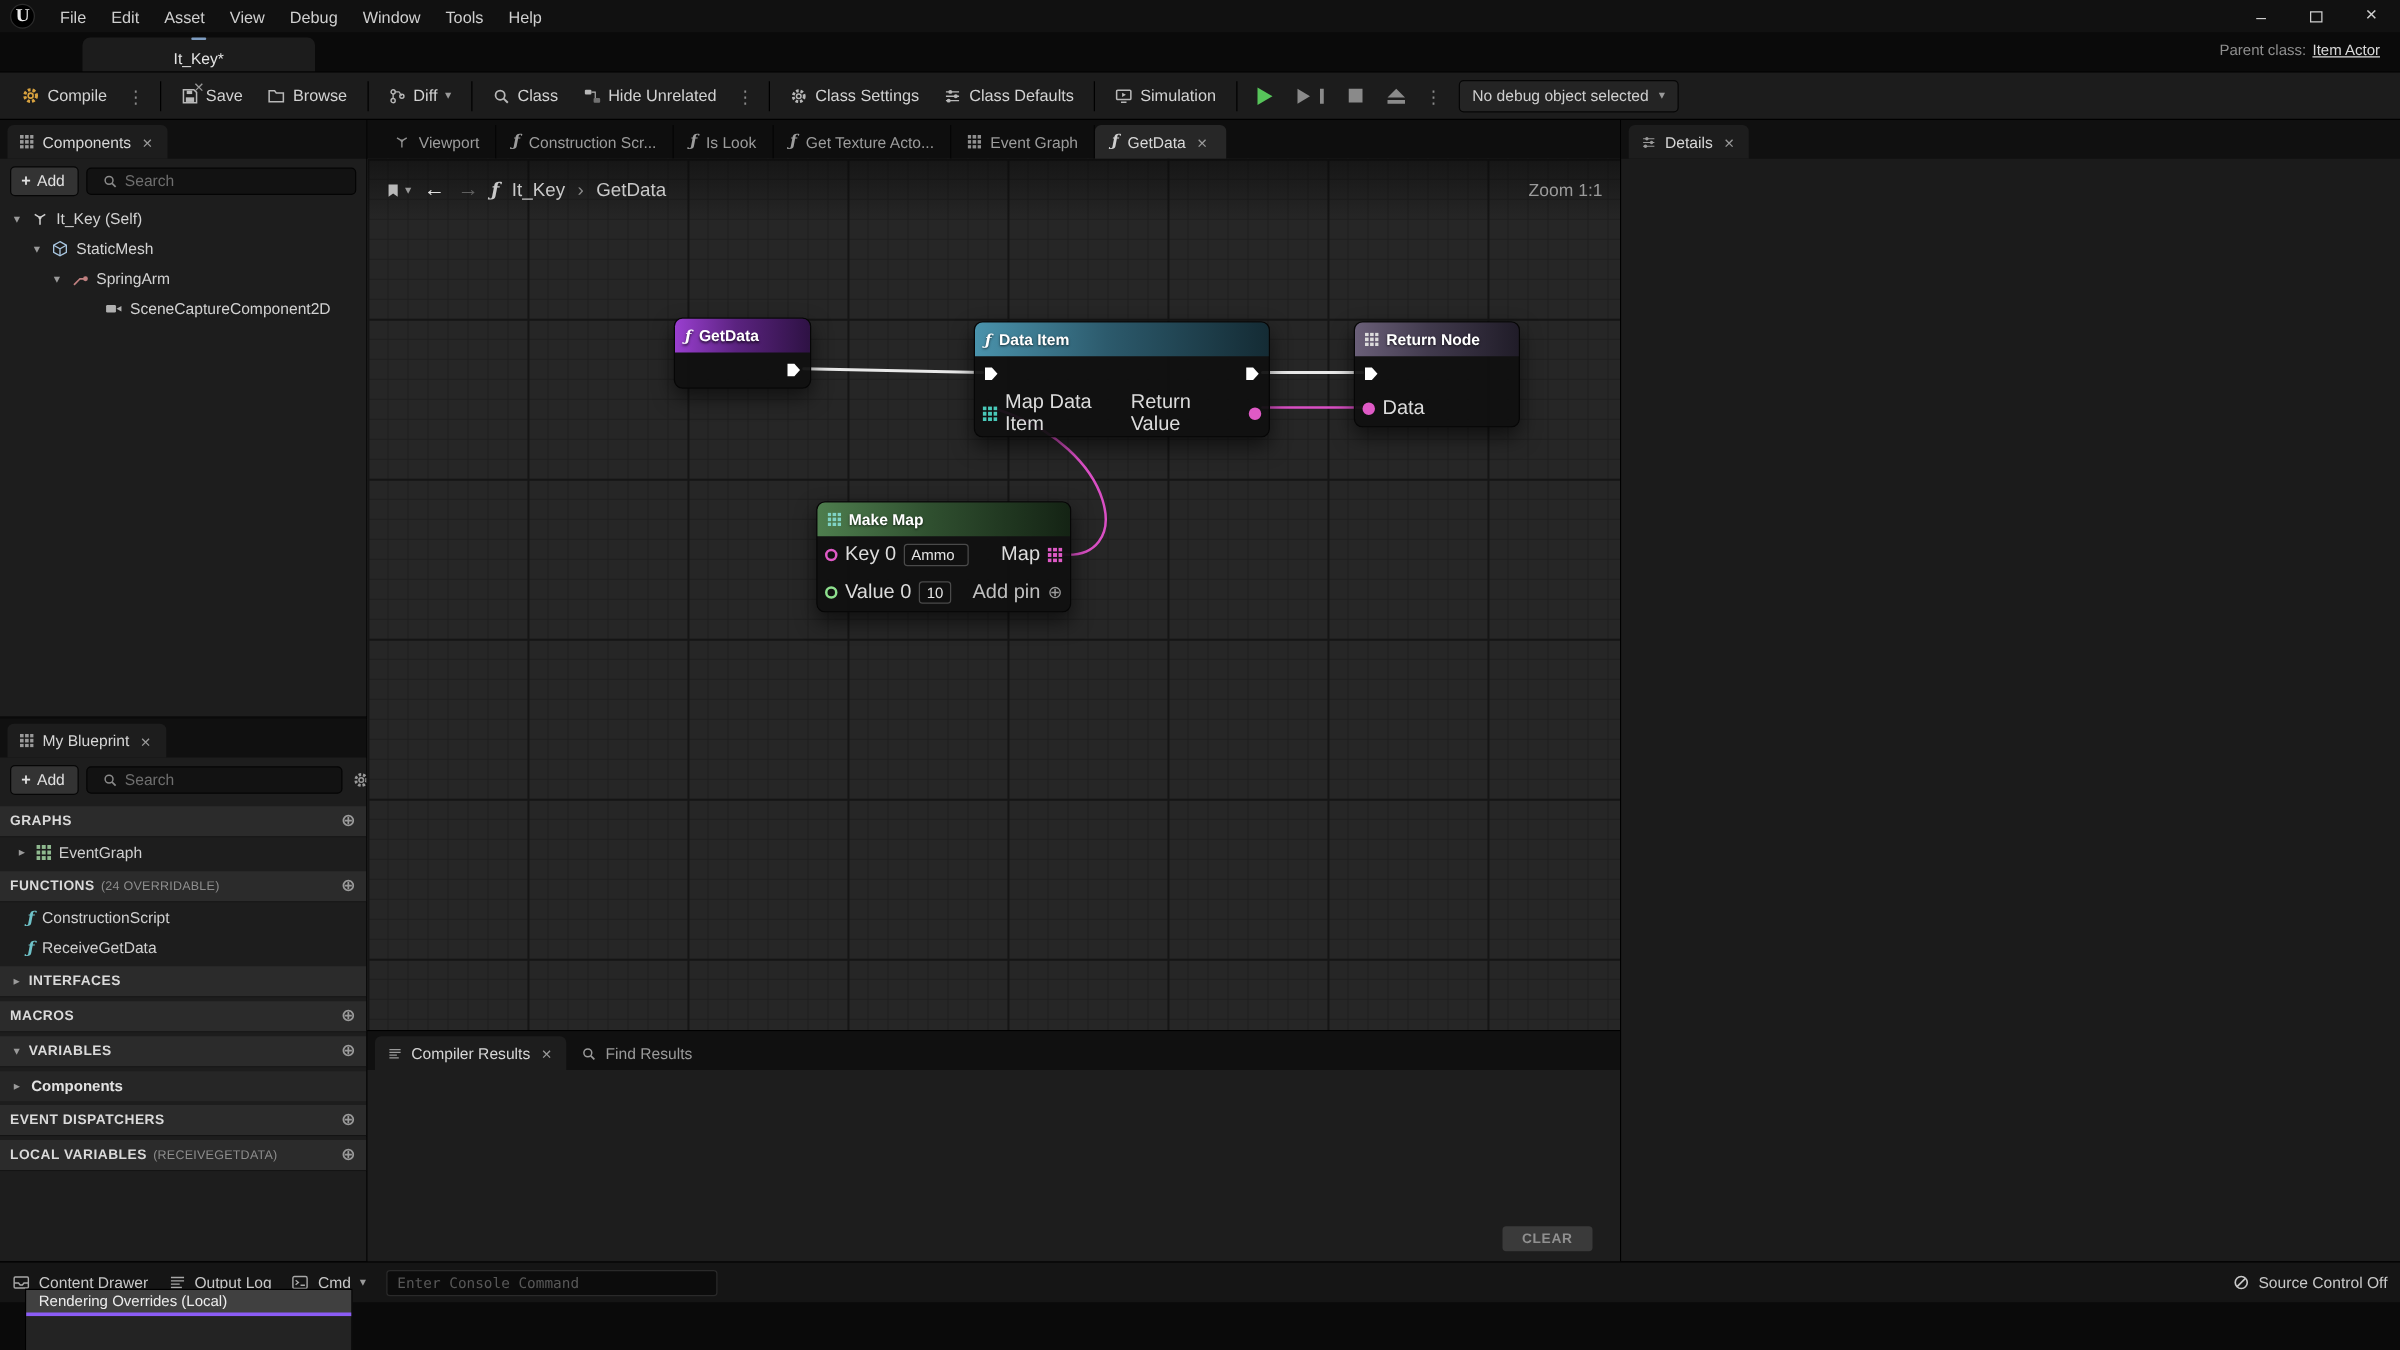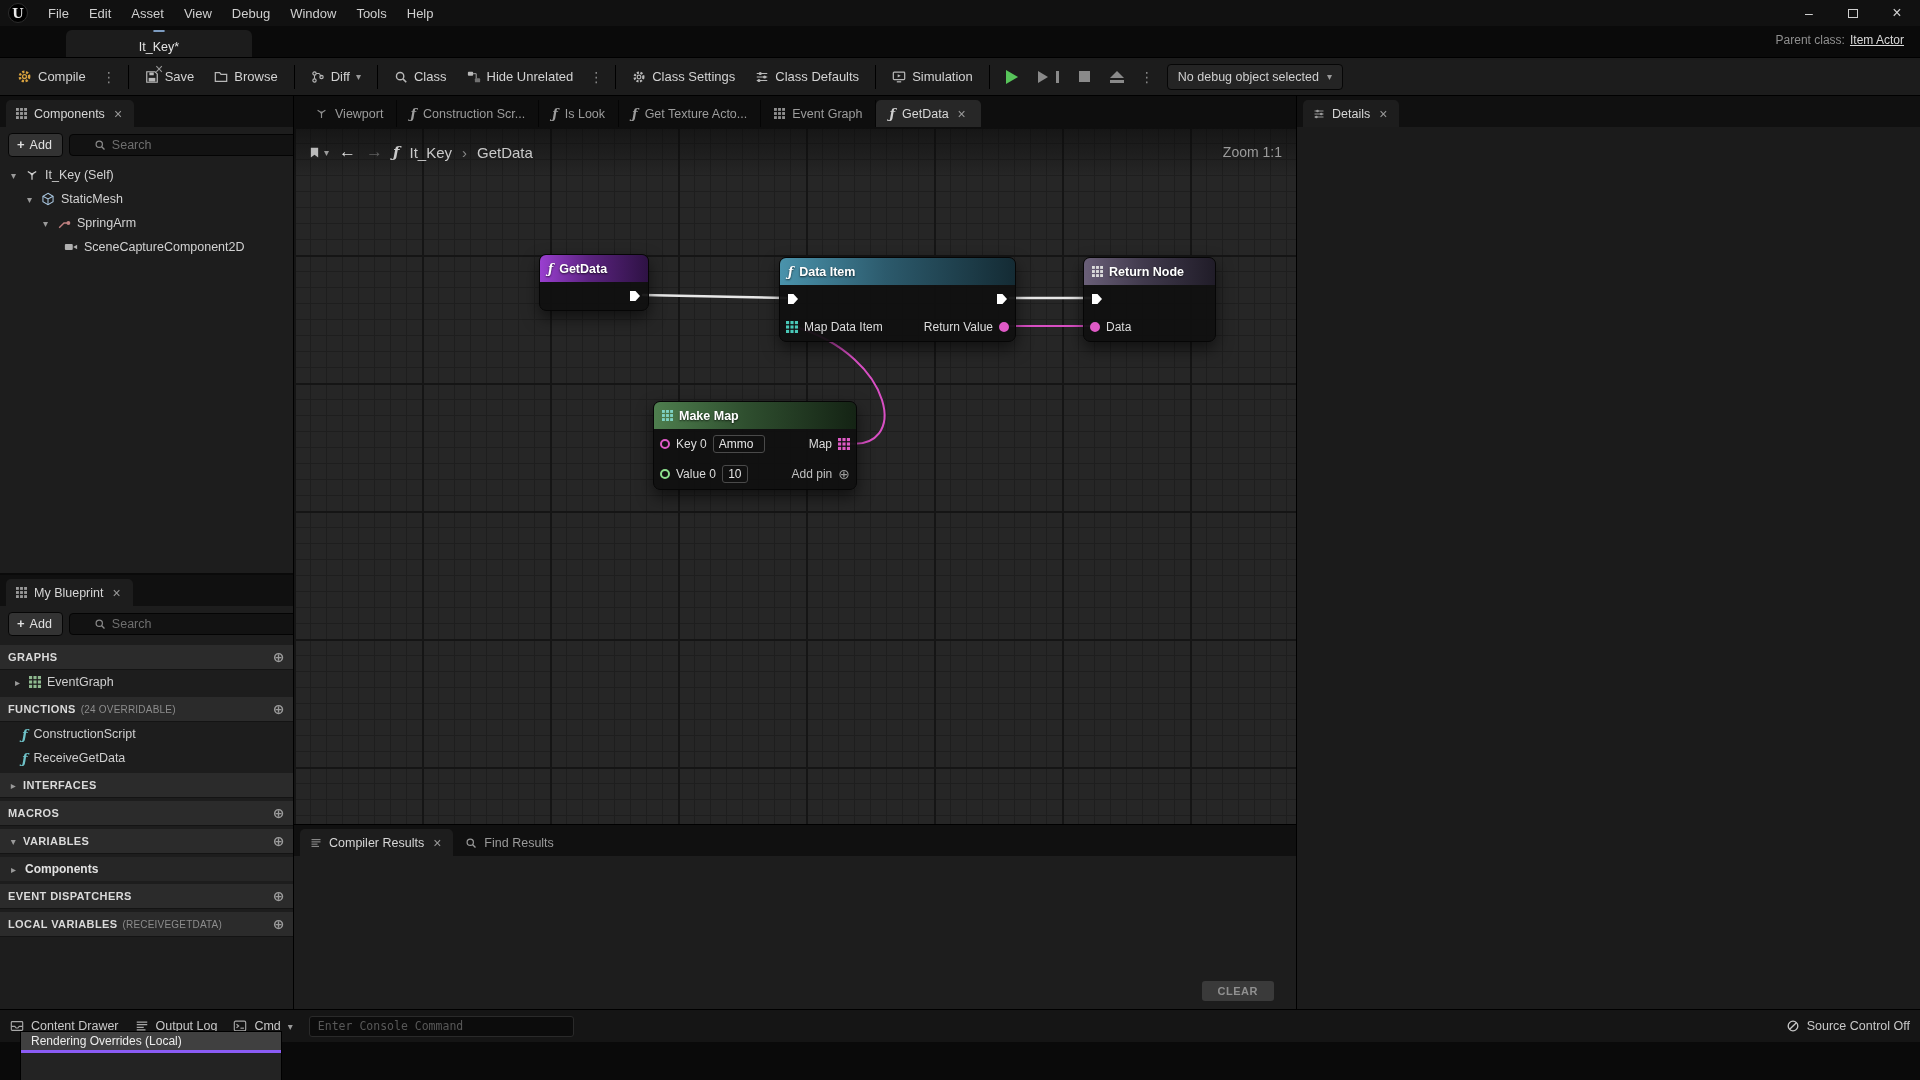--- a/index.html
+++ b/index.html
@@ -58,21 +58,21 @@
   .ptabs { height:31px; background:#101010; display:flex; align-items:flex-end; padding-left:6px; gap:2px; flex:0 0 auto; }
   .ptab { height:27px; display:flex; align-items:center; gap:7px; padding:0 10px; font-size:12.5px; color:#9a9a9a; }
   .ptab.active { background:#1d1d1d; border-radius:5px 5px 0 0; color:#d6d6d6; }
   .ptab .icn { display:inline-flex; color:#9a9a9a; }
 
   .panel-body { flex:1; background:#1d1d1d; min-height:0; overflow:hidden; }
   .panel-toolbar { display:flex; align-items:center; gap:6px; padding:6px 8px; }
   .add-btn { display:flex; align-items:center; gap:5px; background:#333333; border:1px solid #060606; border-radius:4px;
              padding:3px 10px 4px 8px; color:#e0e0e0; font-size:12.5px; }
   .add-plus { color:#e0e0e0; font-size:13px; font-weight:bold; }
-  .search-box { flex:1; display:flex; align-items:center; gap:6px; background:#121212; border:1px solid #040404; border-radius:4px; padding:3px 24px; }
+  .search-box { flex:1; display:flex; align-items:center; gap:6px; background:#121212; border:1px solid #040404; border-radius:4px; padding:3px 12px; }
   .search-box input { flex:1; min-width:0; background:transparent; border:none; outline:none; color:#c0c0c0; font-size:12.5px; font-family:inherit; }
   .search-box input::placeholder { color:#6e6e6e; }
   .gear-right { color:#9a9a9a; display:inline-flex; margin-left:2px; }
 
   .tree-row { height:24px; display:flex; align-items:center; gap:6px; font-size:12.5px; color:#d2d2d2; }
   .caret { font-family:"DejaVu Sans", sans-serif; font-size:10px; color:#9a9a9a; width:11px; text-align:center; }
   .tr-icn { display:inline-flex; }
 
   .components-panel { height:479px; flex:0 0 auto; display:flex; flex-direction:column; border-bottom:2px solid #0a0a0a; }
   .myblueprint-panel { flex:1; display:flex; flex-direction:column; min-height:0; }
@@ -117,21 +117,21 @@
   .node { position:absolute; background:rgba(16,16,16,.94); border:1px solid #060606; border-radius:7px;
           box-shadow:0 7px 16px rgba(0,0,0,.55); z-index:10; }
   .nhead { height:27px; border-radius:6px 6px 0 0; display:flex; align-items:center; gap:6px; padding:0 10px 0 8px;
            font-weight:bold; font-size:12.5px; color:#fff; text-shadow:0 1px 2px rgba(0,0,0,.7); }
   .nh-getdata  { background:linear-gradient(90deg,#9a3fd0 0%, #5b2380 45%, #2e1244 100%); }
   .nh-dataitem { background:linear-gradient(90deg,#4a93ac 0%, #2c5a6c 45%, #142b34 100%); }
   .nh-return   { background:linear-gradient(90deg,#6a5f78 0%, #413a4d 45%, #201c28 100%); }
   .nh-makemap  { background:linear-gradient(90deg,#4e7e4e 0%, #2f4f2f 45%, #142314 100%); }
   .nrow { display:flex; align-items:center; justify-content:space-between; min-height:28px; padding:0 6px; }
   .pin-l, .pin-r { display:flex; align-items:center; gap:6px; }
-  .pin-lbl { font-size:12px; color:#dcdcdc; }
+  .pin-lbl { font-size:16px; color:#dcdcdc; }
   .pin-dot { width:10px; height:10px; border-radius:50%; border:2px solid #df5ac6; flex:0 0 auto; }
   .pin-dot.conn { background:#df5ac6; }
   .pin-dot.int { border-color:#8ee08e; }
   .pin-input { background:#101010; border:1px solid #4a4a4a; border-radius:3px; color:#e4e4e4; font-size:12px;
                height:18px; padding:0 5px; font-family:inherit; outline:none; }
   .w-ammo { width:52px; } .w-num { width:26px; text-align:center; }
   .icn { display:inline-flex; }
 
   
   .results { height:185px; flex:0 0 auto; display:flex; flex-direction:column; border-top:1px solid #000; }
@@ -442,21 +442,21 @@
           </div>
           <div class="tree-row" style="padding-left:40px">
             <span class="caret">▾</span>
             <span class="tr-icn" style="color:#c08080">
                 <svg width="14" height="14">
                   <use href="#arm"></use>
                 </svg>
               </span>
             <span>SpringArm</span>
           </div>
-          <div class="tree-row" style="padding-left:64px">
+          <div class="tree-row" style="padding-left:84px">
             <span class="tr-icn" style="color:#b0b0b0">
                 <svg width="14" height="14">
                   <use href="#cam"></use>
                 </svg>
               </span>
             <span>SceneCaptureComponent2D</span>
           </div>
         </div>
       </div>
 

